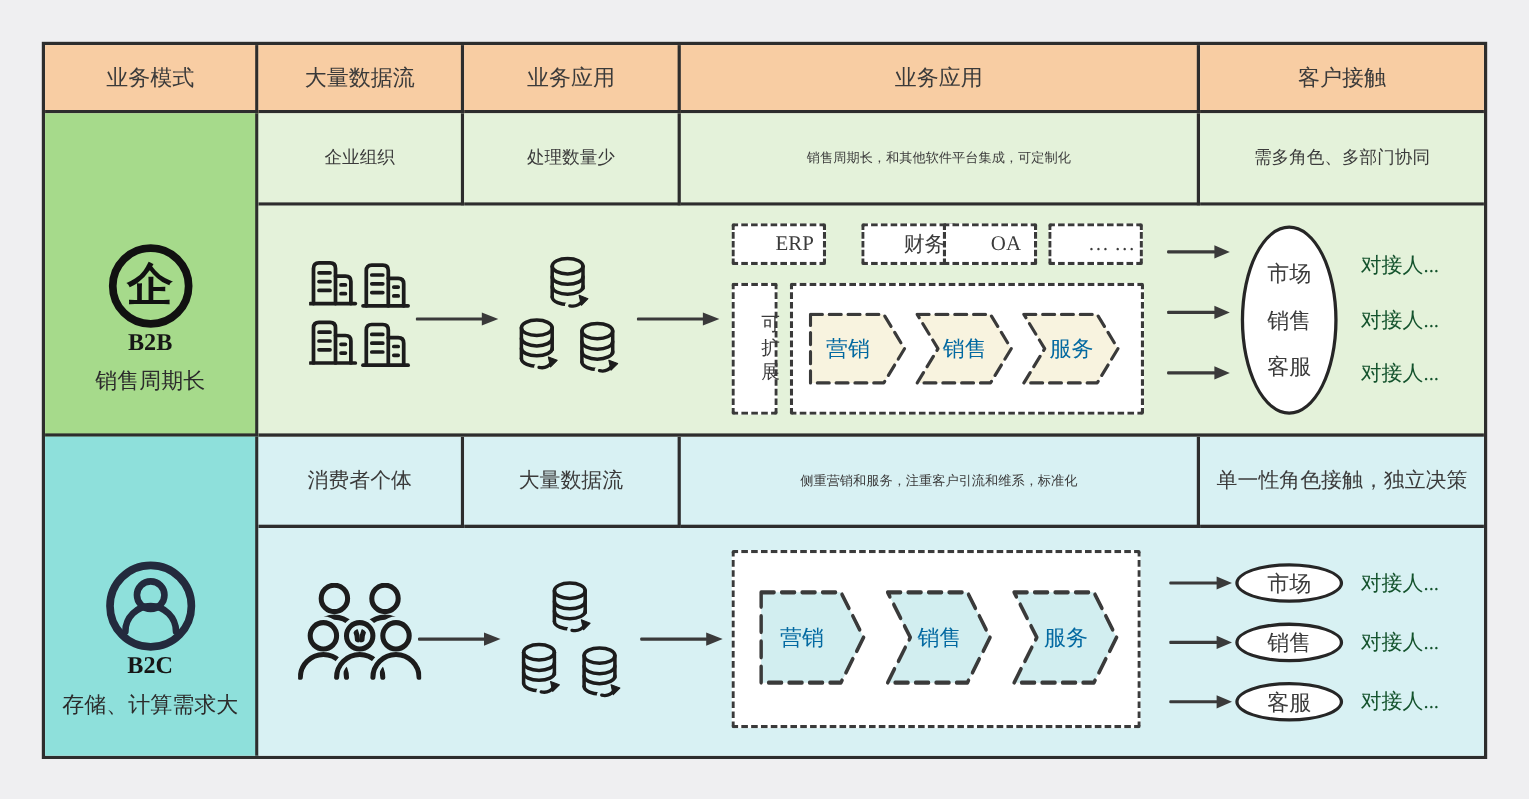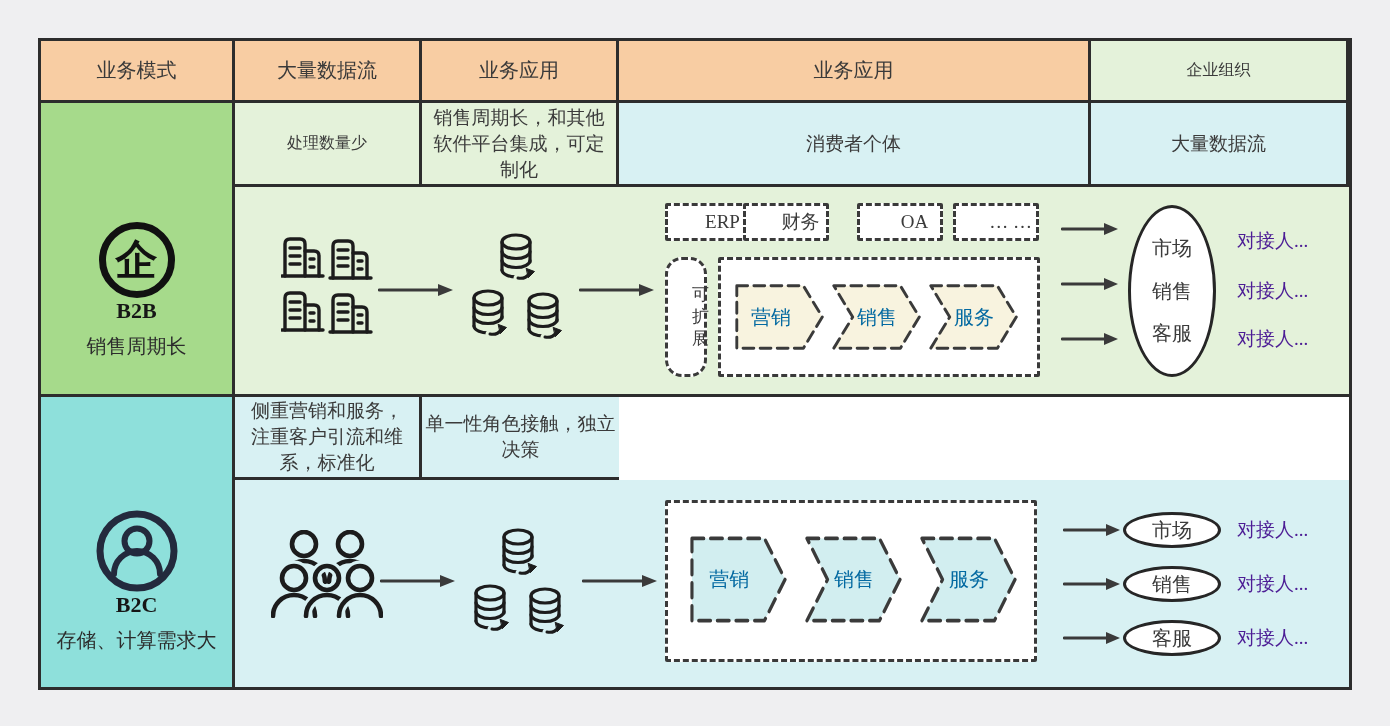--- a/index.html
+++ b/index.html
@@ -19,21 +19,21 @@
   .no-b { border-bottom:none; }
   .head { background:#f8cda3; font-size:20px; color:#3a3a3a; }
   .b2b-light { background:#e4f2da; font-size:16px; }
   .b2c-light { background:#d8f1f3; font-size:19px;text-align:center; }
   .side { flex-direction:column; }
   .side-b2b { background:#a6da8b; grid-row:2/4; grid-column:1; }
   .side-b2c { background:#8ee0db; grid-row:4/6; grid-column:1; }
   .dg { position:relative; display:block; grid-column:2/6; }
   .dg-b2b { background:#e4f2da; grid-row:3; }
   .dg-b2c { background:#d8f1f3; grid-row:5; }
-  .app-cell { font-size:19px; padding:0 10px; }
+  .app-cell { font-size:12px; padding:0 10px; }
 
   
   .badge-circle { width:76px; height:76px; border:7px solid #111; border-radius:50%; margin-top:84px; display:flex; align-items:center; justify-content:center; background:transparent; }
   .badge-char { font-size:42px; font-weight:bold; color:#111; line-height:1; }
   .badge-svg { margin-top:80px; }
   .side-name { font-size:22px; font-weight:bold; color:#161616; }
   .side-tag { font-size:20px; color:#2c2c2c; margin-top:9px; }
 
   
   .abs { position:absolute; }
@@ -44,21 +44,21 @@
   .dash-box { border:3px dashed #3a3a3a; background:#fff; border-radius:2px; display:flex; align-items:center; justify-content:center; font-size:19px; color:#3b3b3b;padding-left:29px; }
   .expand-box { line-height:1.3; font-size:17px; }
   .expand-box span { display:block; width:19px; word-break:break-all; text-align:center; }
 
   .chev-wrap { position:absolute; }
   .chev-wrap svg { position:absolute; left:0; top:0; }
   .chev-label { position:absolute; left:0; top:0; width:80%; height:100%; display:flex; align-items:center; justify-content:center; font-size:20px; color:#0369a1; }
 
   .ellipse-b2b { border:3px solid #262626; border-radius:50%; background:#fff; display:flex; flex-direction:column; justify-content:space-evenly; align-items:center; padding:12px 0; font-size:20px; }
   .oval { border:3px solid #262626; border-radius:50%; background:#fff; display:flex; align-items:center; justify-content:center; font-size:20px; }
-  .contact { font-size:19px; color:#4c1d95; display:flex; align-items:center; }
+  .contact { font-size:19px; color:#14532d; display:flex; align-items:center; }
 </style>
 </head>
 <body>
 
 <svg width="0" height="0" style="position:absolute">
   <defs>
     <g id="g-bld" stroke-width="3.4">
       <path d="M4,40 L4,8 Q4,3 9,3 L19,3 Q24,3 24,8 L24,40"></path>
       <path d="M9,12 H19 M9,20 H19 M9,28 H19"></path>
       <path d="M24,15 H33 Q38,15 38,20 V40"></path>
@@ -93,37 +93,43 @@
       </div>
     <div class="cell head">
         <span>大量数据流</span>
       </div>
     <div class="cell head">
         <span>业务应用</span>
       </div>
     <div class="cell head">
         <span>业务应用</span>
       </div>
+    <div class="cell head no-r">
+        <span>客户接触</span>
+      </div>
 
     <div class="cell side side-b2b">
       <div class="badge-circle">
         <span class="badge-char">企</span>
       </div>
       <div class="side-name">B2B</div>
       <div class="side-tag">销售周期长</div>
     </div>
 
     <div class="cell b2b-light">
         <span>企业组织</span>
       </div>
     <div class="cell b2b-light">
         <span>处理数量少</span>
       </div>
     <div class="cell b2b-light app-cell">
         <span>销售周期长，和其他软件平台集成，可定制化</span>
+      </div>
+    <div class="cell b2b-light no-r">
+        <span>需多角色、多部门协同</span>
       </div>
 
     <div class="cell dg dg-b2b no-r" style="--halo:#e4f2da; --chev:#f8f3df;">
 
       <svg class="abs" style="left:46px; top:48px; stroke:#1c1c1c;" width="92" height="102" viewBox="0 0 92 100">
         <use href="#g-bld" x="0" y="0"></use>
           <use href="#g-bld" x="48" y="2"></use>
         <use href="#g-bld" x="0" y="54"></use>
           <use href="#g-bld" x="48" y="56"></use>
       </svg>
@@ -149,31 +155,31 @@
       </svg>
 
       <svg class="abs" style="left:344px; top:96px;" width="76" height="14" viewBox="0 0 76 14">
         <line x1="1" y1="7" x2="60" y2="7" stroke="#3a3a3a" stroke-width="2.8"></line>
           <polygon points="60,1 75,7 60,13" fill="#3a3a3a"></polygon>
       </svg>
 
       <div class="abs dash-box" style="left:430px; top:16px; width:86px; height:38px;">
           <span>ERP</span>
         </div>
-      <div class="abs dash-box" style="left:508px; top:16px; width:86px; height:38px;">
+      <div class="abs dash-box" style="left:548px; top:16px; width:86px; height:38px;">
           <span>财务</span>
         </div>
       <div class="abs dash-box" style="left:622px; top:16px; width:86px; height:38px;">
           <span>OA</span>
         </div>
       <div class="abs dash-box" style="left:718px; top:16px; width:86px; height:38px;">
           <span>… …</span>
         </div>
 
-      <div class="abs dash-box expand-box" style="left:430px; top:70px; width:42px; height:120px;border-radius:17px;">
+      <div class="abs dash-box expand-box" style="left:430px; top:70px; width:42px; height:120px;">
           <span>可扩展</span>
         </div>
 
       <div class="abs dash-box" style="left:483px; top:70px; width:322px; height:120px;"></div>
 
       <div class="chev-wrap" style="left:500px; top:97px; width:90px; height:66px;">
         <svg width="90" height="66" viewBox="0 0 100 72" preserveAspectRatio="none">
             <polygon points="2,2 76,2 97,36 76,70 2,70" fill="var(--chev)" stroke="#3a3a3a" stroke-width="3.2" stroke-dasharray="12 7"></polygon>
           </svg>
         <div class="chev-label">营销</div>

